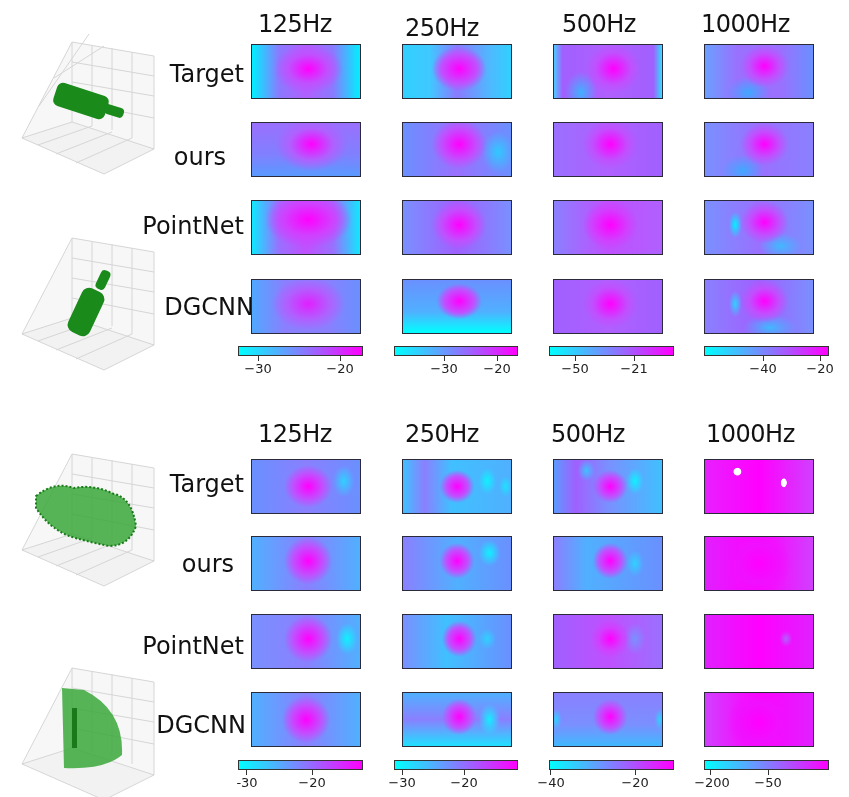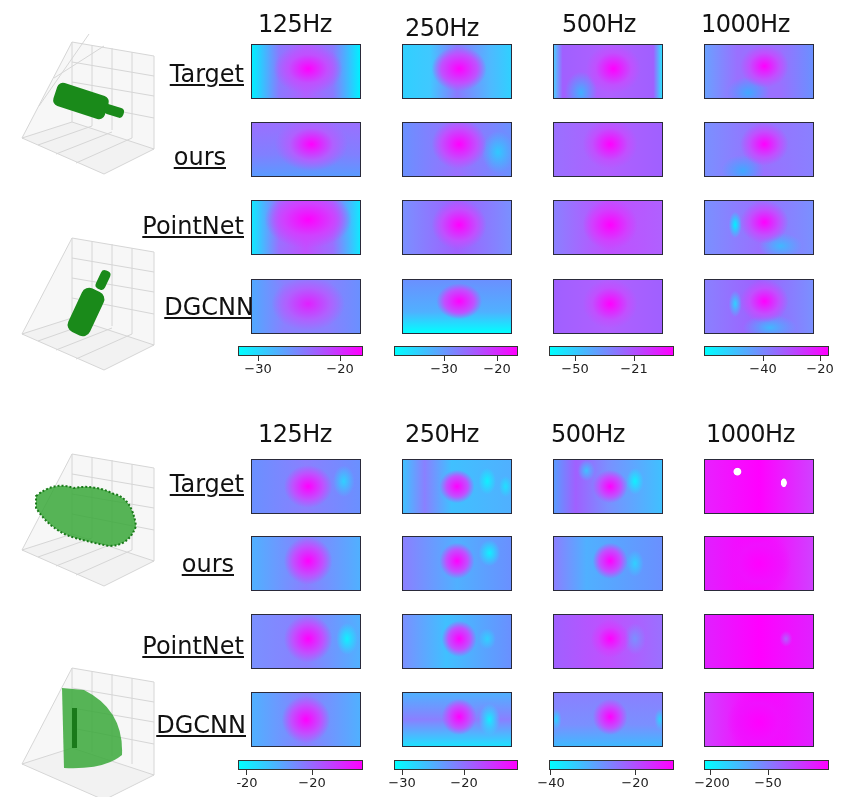--- a/index.html
+++ b/index.html
@@ -1,19 +1,19 @@
 <!DOCTYPE html>
 <html><head>
 <meta charset="utf-8">
 <style>
   html, body { margin: 0; padding: 0; background: #ffffff; }
   body { width: 849px; height: 797px; position: relative; overflow: hidden;
          font-family: "Liberation Sans", "DejaVu Sans", sans-serif; color: #111; }
   .freq { position: absolute; font-size: 24px; font-family: "DejaVu Sans", sans-serif; font-weight: normal; letter-spacing: -0.5px; }
-  .rowlabel { position: absolute; font-size: 24px; font-family: "DejaVu Sans", sans-serif; text-align: right; text-decoration: underline; }
+  .rowlabel { position: absolute; font-size: 24px; font-family: "DejaVu Sans", sans-serif; text-align: right; }
   .hm { position: absolute; width: 110px; height: 55px; border: 1.5px solid #2a2a3a; box-sizing: border-box; overflow: hidden; }
   .cbar { position: absolute; height: 10px; border: 1px solid #333; box-sizing: border-box;
           background: linear-gradient(to right, #00ffff, #8080ff, #ff00ff); }
   .tick { position: absolute; width: 1px; height: 5px; background: #333; }
   .ticklbl { position: absolute; font-size: 13px; font-family: "DejaVu Sans", sans-serif; color: #222; transform: translateX(-50%); }
   .plot3d { position: absolute; width: 155px; height: 155px; }
 </style>
 </head>
 <body>
 
@@ -179,21 +179,21 @@
   <div class="hm" style="left:704px;top:614px;background:radial-gradient(ellipse 6% 15% at 75% 45%, #b060ff 0%, transparent 100%), linear-gradient(to right, #e020ff 0%, #ff00ff 50%, #e020ff 100%);"></div>
 
   <div class="hm" style="left:251px;top:692px;background:radial-gradient(ellipse 25% 50% at 50% 50%, #ff00ff 0%, #c050ff 55%, transparent 90%), linear-gradient(to right, #50b0ff 0%, #8a80ff 50%, #50b0ff 100%);"></div>
   <div class="hm" style="left:402px;top:692px;background:radial-gradient(ellipse 18% 38% at 52% 45%, #ff00ff 0%, #c050ff 55%, transparent 90%), radial-gradient(ellipse 10% 30% at 80% 50%, #10f0ff 0%, transparent 100%), linear-gradient(to bottom, #50b0ff 0%, #8a80ff 50%, #20e0ff 100%);"></div>
   <div class="hm" style="left:553px;top:692px;background:radial-gradient(ellipse 18% 38% at 52% 45%, #ff00ff 0%, #c050ff 55%, transparent 90%), radial-gradient(ellipse 5% 20% at 2% 50%, #30d0ff 0%, transparent 100%), radial-gradient(ellipse 5% 20% at 98% 50%, #30d0ff 0%, transparent 100%), linear-gradient(to bottom, #8a80ff 0%, #7a90ff 60%, #40b8ff 100%);"></div>
   <div class="hm" style="left:704px;top:692px;background:radial-gradient(ellipse 30% 60% at 50% 55%, #ff00ff 0%, #f010ff 60%, transparent 100%), linear-gradient(to right, #d040ff 0%, #ff00ff 50%, #e020ff 100%);"></div>
 
   <div class="cbar" style="left:238px;top:760px;width:125px;"></div>
   <div class="tick" style="left:246px;top:770px;"></div>
   <div class="tick" style="left:312px;top:770px;"></div>
-  <div class="ticklbl" style="left:247px;top:775px;">-20</div>
+  <div class="ticklbl" style="left:247px;top:775px;">-30</div>
   <div class="ticklbl" style="left:312px;top:775px;">−20</div>
 
   <div class="cbar" style="left:394px;top:760px;width:124px;"></div>
   <div class="tick" style="left:402px;top:770px;"></div>
   <div class="tick" style="left:464px;top:770px;"></div>
   <div class="ticklbl" style="left:402px;top:775px;">−30</div>
   <div class="ticklbl" style="left:464px;top:775px;">−20</div>
 
   <div class="cbar" style="left:549px;top:760px;width:125px;"></div>
   <div class="tick" style="left:550px;top:770px;"></div>

